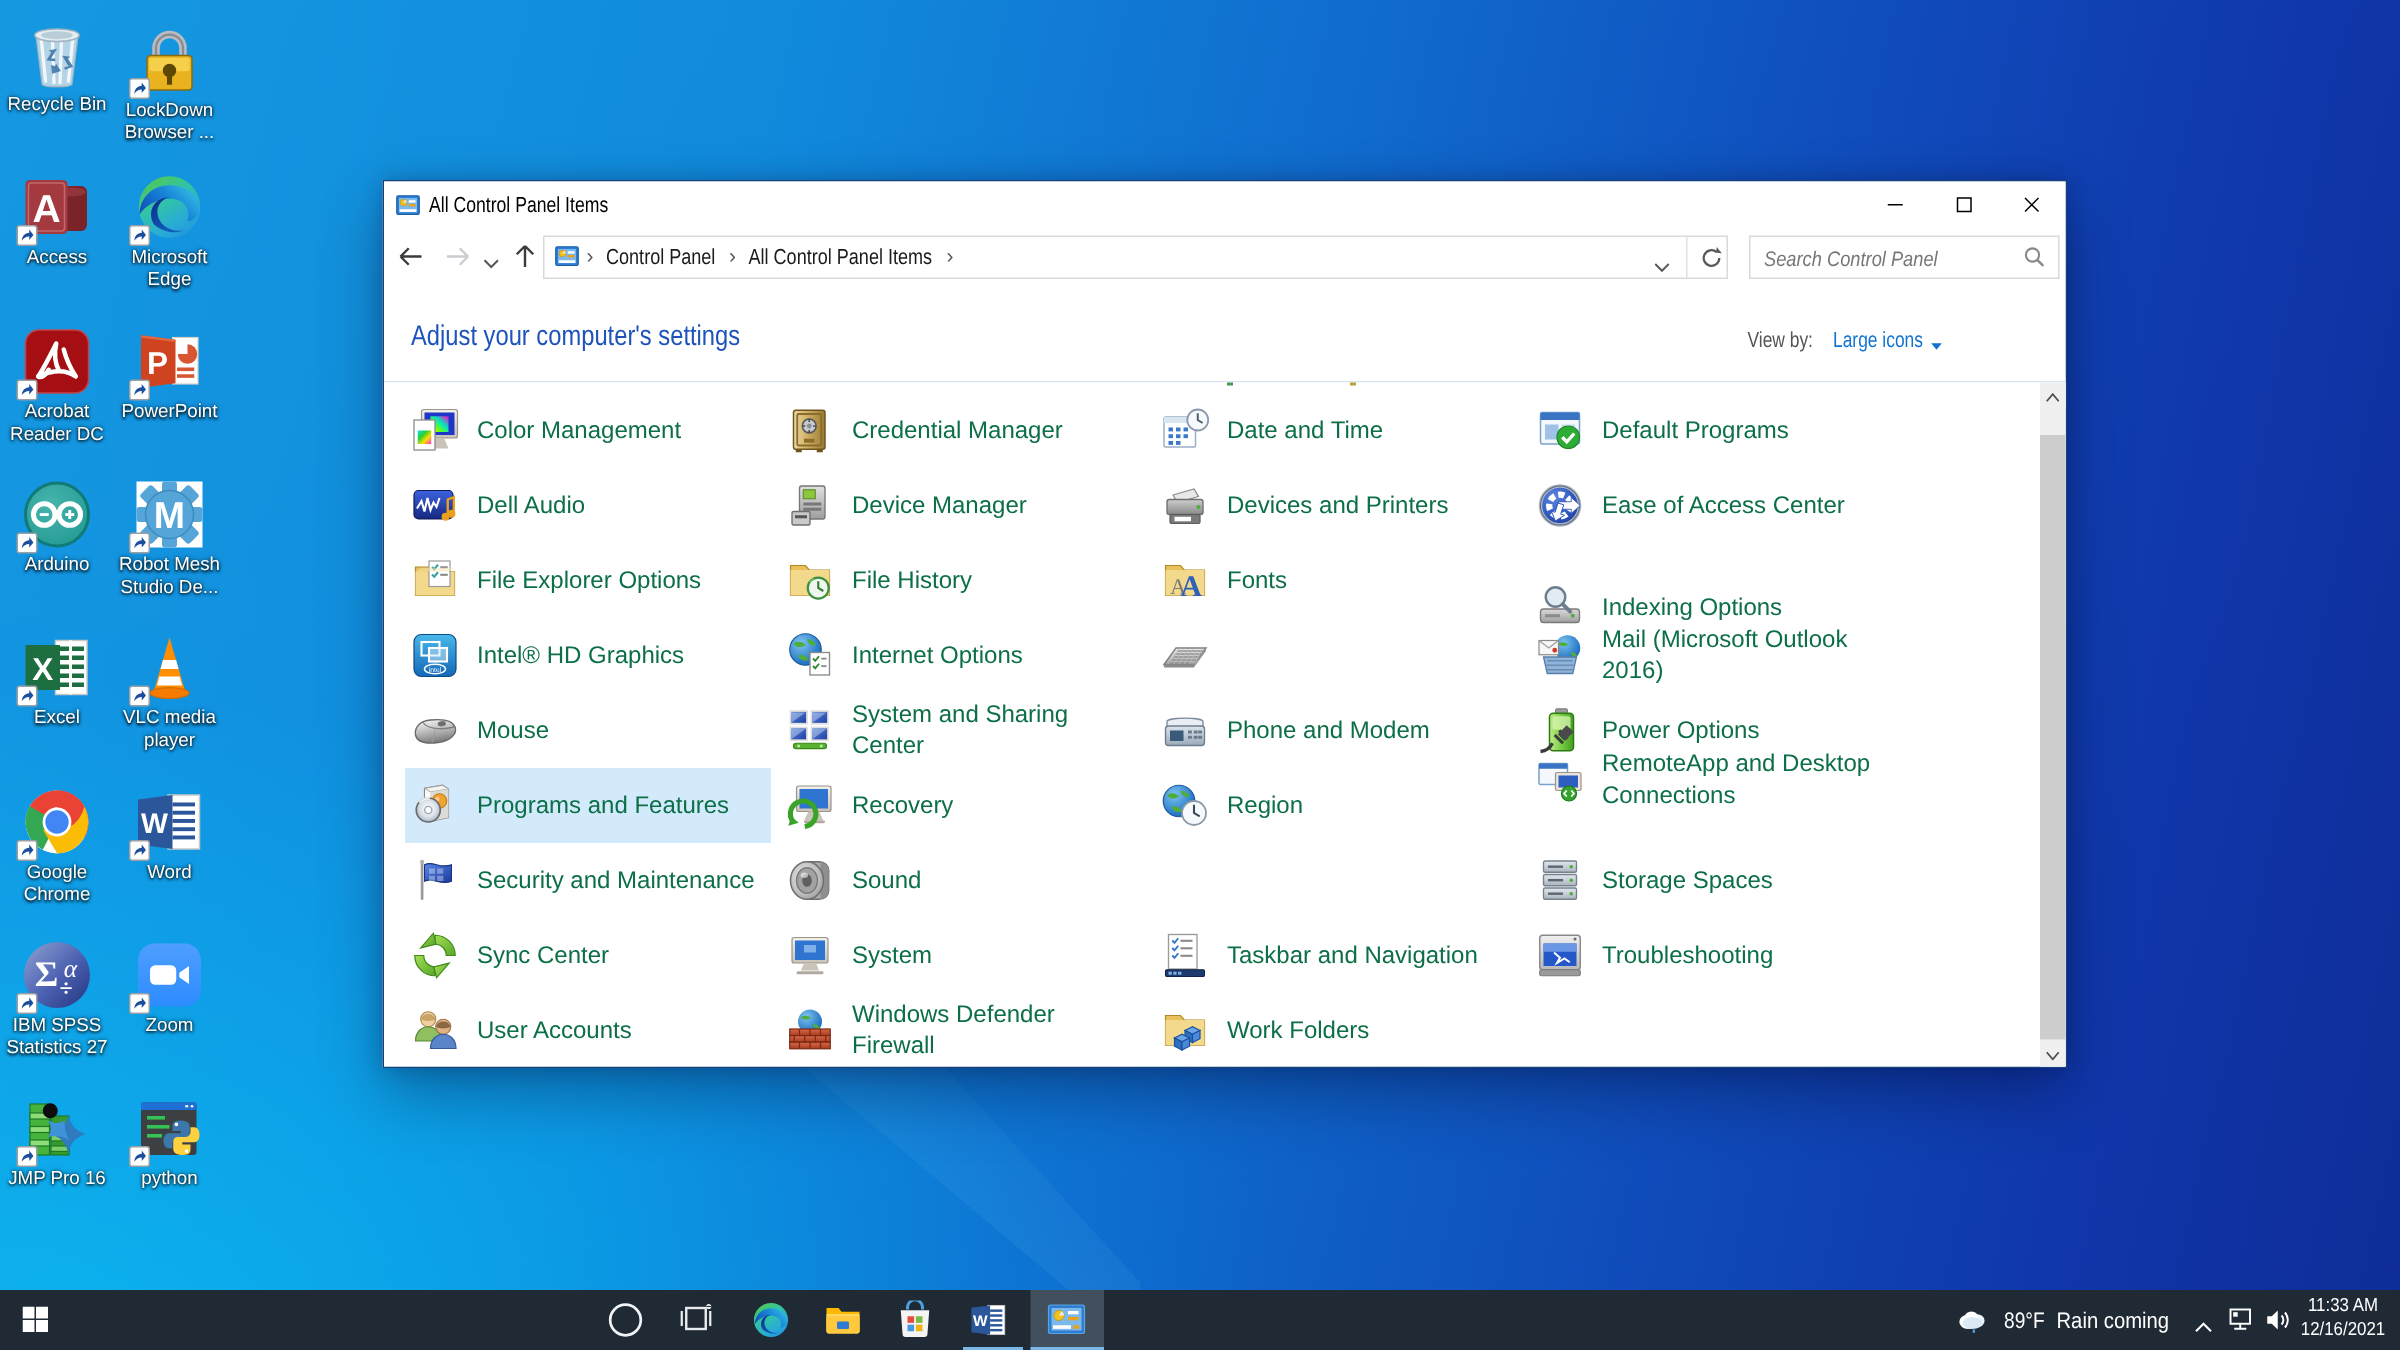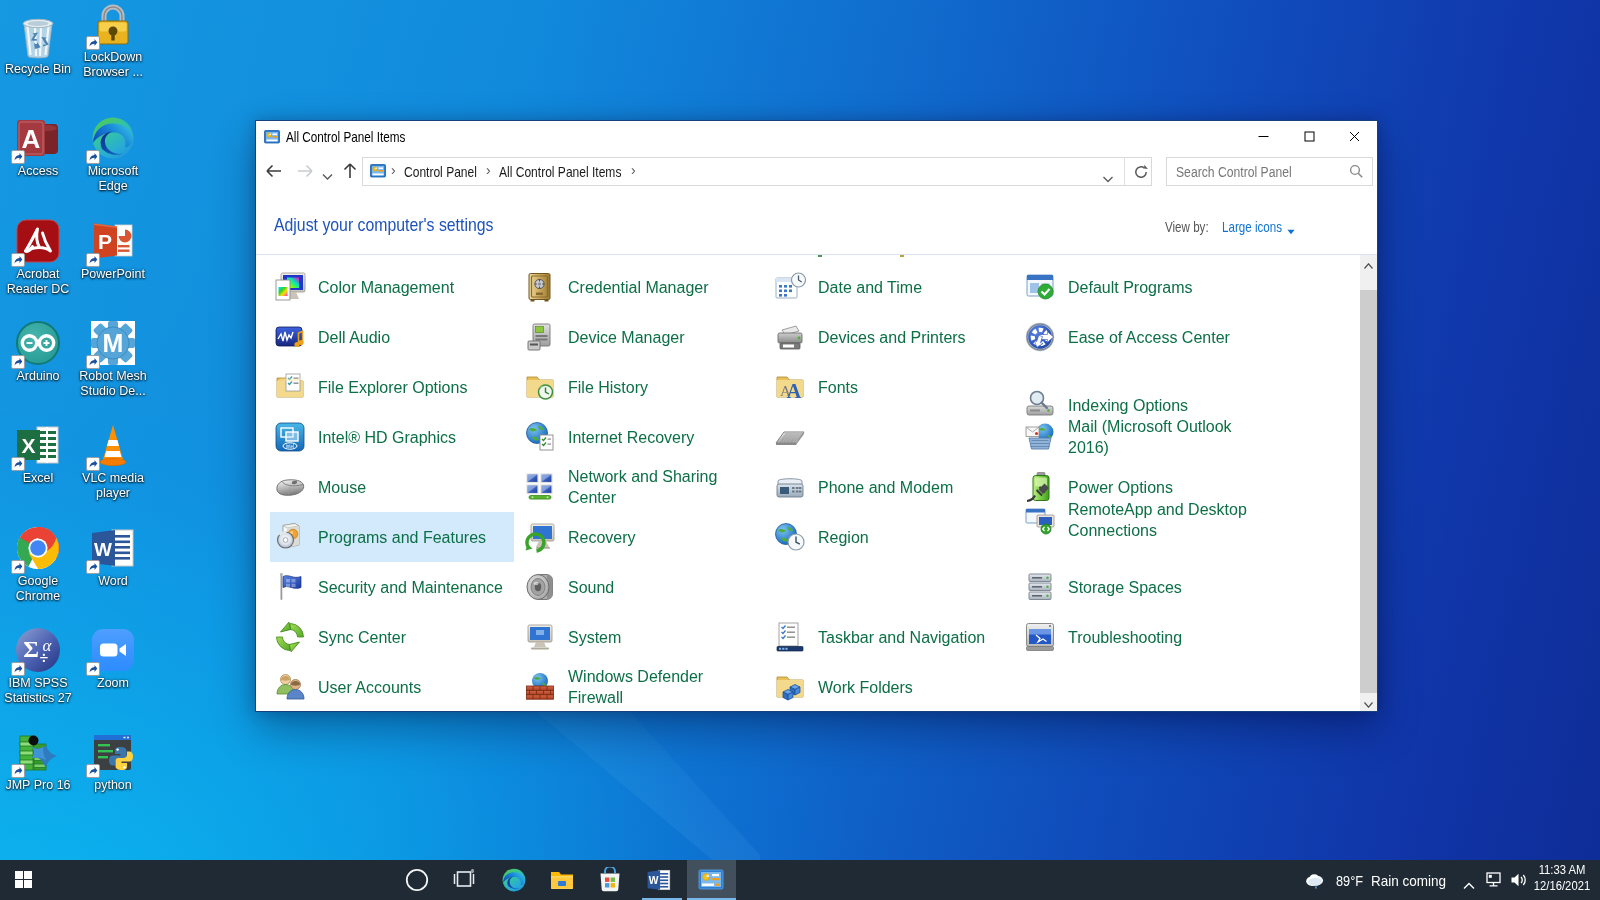--- a/index.html
+++ b/index.html
@@ -16,21 +16,21 @@
 #tbar{position:absolute;left:0;top:0;right:0;height:31px;background:#fff;}
 #tbar .ti{position:absolute;left:8px;top:8px;}
 #tbar .tt{position:absolute;left:30px;top:8px;font-size:14.5px;color:#000;transform:scaleX(.81);transform-origin:left center;}
 .cbtn{position:absolute;top:0;width:46px;height:31px;}
 .cbtn svg{position:absolute;left:17px;top:10px;}
 #navbar{position:absolute;left:0;top:31px;right:0;height:38px;background:#fff;}
 .navarrow{position:absolute;}
 #crumb{position:absolute;left:106px;top:36px;width:790px;height:29px;background:#fff;border:1px solid #d9d9d9;box-sizing:border-box;}
 .crumbtx{position:absolute;top:6px;font-size:14.5px;color:#1a1a1a;transform:scaleX(.83);transform-origin:left center;}
 .crumbsep{position:absolute;top:4px;font-size:14px;color:#555;}
-#search{position:absolute;left:910px;top:36px;width:207px;height:29px;background:#fff;border:1px solid #d9d9d9;box-sizing:border-box;}
+#search{position:absolute;left:910px;top:36px;width:207px;height:29px;background:#fff;border:1px solid #d9d9d9;box-sizing:border-box;font-style:italic;}
 #search .ph{position:absolute;left:9px;top:6px;font-size:14px;color:#777;transform:scaleX(.87);transform-origin:left center;}
 #hdr{position:absolute;left:0;top:69px;right:0;height:65px;background:#fff;}
 #hdr .big{position:absolute;left:18px;top:24px;font-size:19px;color:#1d53bb;transform:scaleX(.833);transform-origin:left center;}
 #hdr .vb{position:absolute;left:909px;top:29px;font-size:14.5px;color:#555;transform:scaleX(.80);transform-origin:left center;}
 #hdr .li{position:absolute;left:966px;top:29px;font-size:14.5px;color:#1173d1;transform:scaleX(.80);transform-origin:left center;}
 #sep{position:absolute;left:0;top:133px;right:0;height:1px;background:#d9e4f1;}
 #content{position:absolute;left:0;top:134px;right:0;bottom:0;background:#fff;}
 .cpi{position:absolute;width:244px;height:50px;}
 .cpi.hl{background:#d3eafc;}
 .cpi .cic{position:absolute;left:4px;top:9px;width:32px;height:32px;}
@@ -60,21 +60,21 @@
 <ellipse cx="24" cy="11.5" rx="14.8" ry="4.2" fill="#e4edf2" stroke="#9fb4c0" stroke-width="1"></ellipse>
 <ellipse cx="24" cy="11.5" rx="10.5" ry="2.6" fill="#b9cdd8"></ellipse>
 <g fill="#4379a8" fill-opacity="0.92">
 <path d="M24 20.5 l-4 6.5 2.8 0 0 1.8 -5.8 -0.4 3.2 -5.6 -1.8 -1.2 5.6 -1.1 z" transform="rotate(0 24 24)"></path>
 <path d="M17.5 31 l7.4 0.3 -1.4 2.5 1.5 1 -5.3 2.3 -0.8 -6.4 -2 0.8 z" transform="rotate(-100 21 33) translate(-2,1)"></path>
 <path d="M28 26 l3.8 6.4 -2.8 0.3 0.2 1.8 5.6 -2 -3.6 -5.4 1.7 -1.3 -5.5 -0.7 z"></path>
 </g>
 </svg></div>
       <div class="lbl">Recycle Bin</div>
     </div>
-<div class="dicon" style="left:75px;top:0">
+<div class="dicon" style="left:75px;top:16px">
       <div class="ig"><svg width="48" height="48" viewBox="0 0 48 48">
 <path d="M15 24 v-8 a9 9 0 0 1 18 0 v8" fill="none" stroke="#b9bcc0" stroke-width="5"></path>
 <path d="M15 24 v-8 a9 9 0 0 1 18 0 v8" fill="none" stroke="#888c90" stroke-width="1.5"></path>
 <rect x="9" y="21" width="30" height="23" rx="2.5" fill="#e8b31e" stroke="#8a6a10" stroke-width="1"></rect>
 <rect x="10.5" y="22.5" width="27" height="9" rx="2" fill="#f6cf4b"></rect>
 <circle cx="24" cy="31" r="4.5" fill="#5d4803"></circle>
 <rect x="22.3" y="33" width="3.4" height="7.5" fill="#5d4803"></rect>
 </svg><span class="sc">
           <svg width="10" height="10" viewBox="0 0 10 10">
 <path d="M1.5 8.5 c0.3 -3.2 2 -5.2 5 -5.4 L6.5 1 L9.3 4.6 L6.5 8 l0 -2.3 c-2.3 0.1 -3.8 1 -5 2.8 z" fill="#1b4f9e"></path>
@@ -663,21 +663,21 @@
 <circle cx="13" cy="12" r="10.5" fill="url(#gl1)" stroke="#1a5a9e" stroke-width="0.8"></circle>
 <path d="M5 8 c3 -2 6 -1 8 1 c-3 2 -6 2 -8 -1 z M14 5 c3 0 5 2 6 4 c-2 1 -5 0 -6 -4 z M8 16 c3 -1 6 0 7 3 c-3 1 -6 0 -7 -3 z" fill="#4fae3a"></path>
 <rect x="16" y="14" width="13" height="15" fill="#ffffff" stroke="#8a8a8a" stroke-width="0.9"></rect>
 <g stroke="#2d8a2d" stroke-width="1.3" fill="none">
 <path d="M18 18 l1.5 1.5 2.5 -3"></path>
               <path d="M18 23 l1.5 1.5 2.5 -3"></path>
 </g>
 <rect x="23.5" y="17.5" width="3.5" height="1.2" fill="#8a8a8a"></rect>
 <rect x="23.5" y="22.5" width="3.5" height="1.2" fill="#8a8a8a"></rect>
           </svg></span>
-        <span class="ct">Internet Recovery</span>
+        <span class="ct">Internet Options</span>
       </div>
 <div class="cpi" style="left:514px;top:157px">
         <span class="cic"><svg width="32" height="32" viewBox="0 0 32 32">
             <defs>
               <linearGradient id="kb1" x1="0" y1="0" x2="0" y2="1">
 <stop offset="0" stop-color="#f0f0f0"></stop>
                 <stop offset="1" stop-color="#a8a8a8"></stop>
               </linearGradient>
             </defs>
 <path d="M2 22 L22 22 L30 11 L10 11 Z" fill="url(#kb1)" stroke="#808080" stroke-width="1"></path>
@@ -738,21 +738,21 @@
 <rect x="3" y="3" width="11" height="8.5" fill="url(#nw1)" stroke="#e0e0e0" stroke-width="1.2"></rect>
 <rect x="17" y="3" width="11" height="8.5" fill="url(#nw1)" stroke="#e0e0e0" stroke-width="1.2"></rect>
 <rect x="3" y="14" width="11" height="8.5" fill="url(#nw1)" stroke="#e0e0e0" stroke-width="1.2"></rect>
 <rect x="17" y="14" width="11" height="8.5" fill="url(#nw1)" stroke="#e0e0e0" stroke-width="1.2"></rect>
 <path d="M4 4 l9 0 -9 6.5 z M18 4 l9 0 -9 6.5 z M4 15 l9 0 -9 6.5 z M18 15 l9 0 -9 6.5 z" fill="#ffffff" opacity="0.35"></path>
 </g>
 <rect x="5" y="24.5" width="22" height="3.6" rx="1.8" fill="#58b12f" stroke="#3a8a1a" stroke-width="0.8"></rect>
 <circle cx="8.5" cy="26.3" r="1" fill="#bfe8a8"></circle>
             <circle cx="23.5" cy="26.3" r="1" fill="#bfe8a8"></circle>
           </svg></span>
-        <span class="ct">Network and Sharing Center</span>
+        <span class="ct">System and Sharing Center</span>
       </div>
 <div class="cpi" style="left:514px;top:207px">
         <span class="cic"><svg width="32" height="32" viewBox="0 0 32 32">
             <defs>
               <linearGradient id="pm1" x1="0" y1="0" x2="0" y2="1">
 <stop offset="0" stop-color="#dce4ec"></stop>
                 <stop offset="1" stop-color="#9aaaba"></stop>
               </linearGradient>
             </defs>
 <path d="M4 10 c0 -3 24 -3 24 0 l0 3 c0 2 -24 2 -24 0 z" fill="#e8eef4" stroke="#7a8a9a" stroke-width="0.9"></path>

